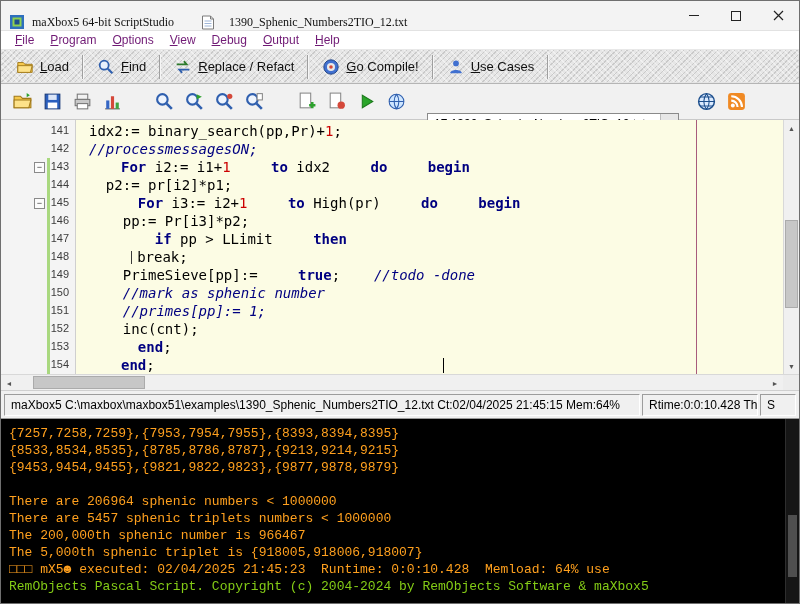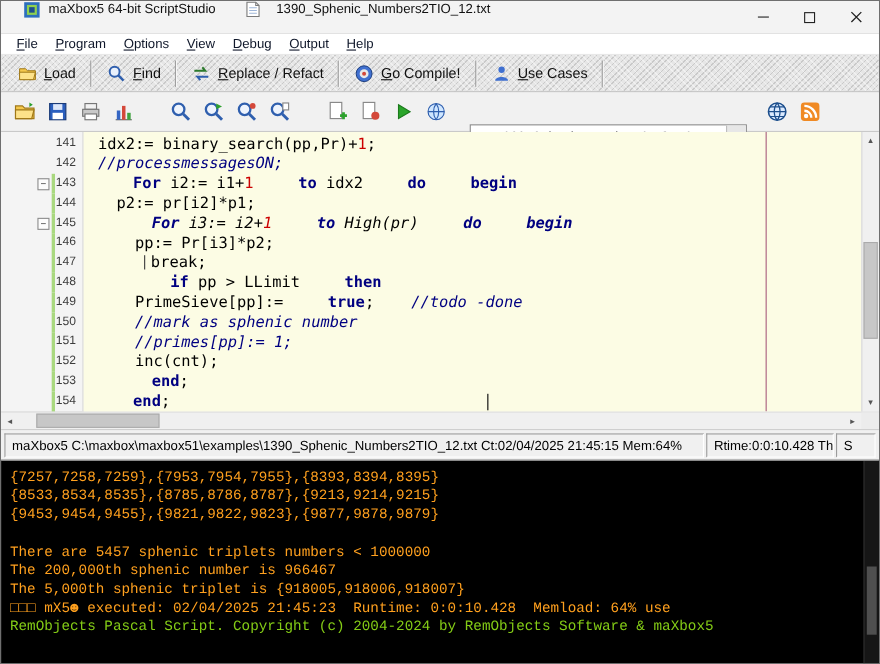--- a/index.html
+++ b/index.html
@@ -1,31 +1,31 @@
 <!DOCTYPE html>
 <html><head>
 <meta charset="utf-8">
 <style>
   * { box-sizing: border-box; margin: 0; padding: 0; }
   html,body { width:800px; height:604px; overflow:hidden; font-family:"Liberation Sans",sans-serif; }
   .window { width:800px; height:604px; display:flex; flex-direction:column; border:1px solid #6f6f6f; background:#fff; }
 
   
-  .titlebar { height:30px; background:#f3f3f3; display:flex; align-items:flex-start; padding-left:20px; border-bottom:1px solid #e2e2e2; flex:0 0 30px; }
+  .titlebar { height:30px; background:#f3f3f3; display:flex; align-items:flex-end; padding-left:8px; border-bottom:1px solid #e2e2e2; flex:0 0 30px;font-family:Liberation Serif, serif; }
   .titlebar .t-icon { width:16px; height:16px; margin-right:7px; flex:0 0 16px; }
   .title-app { font-size:12px; color:#111; margin-right:26px; white-space:nowrap; }
   .title-doc { font-size:12px; color:#111; margin-left:6px; white-space:nowrap; }
   .win-controls { margin-left:auto; display:flex; height:100%; }
   .win-btn { width:42px; height:100%; display:flex; align-items:center; justify-content:center; cursor:default; }
   .glyph-min { width:10px; border-top:1px solid #222; display:inline-block; }
   .glyph-max { width:10px; height:10px; border:1px solid #222; display:inline-block; }
 
   
   .menubar { height:19px; background:#fff; display:flex; align-items:center; padding-left:6px; border-bottom:1px solid #e8e8e8; flex:0 0 19px; }
-  .menu-item { font-size:12px; color:#0f172a; padding:1px 8px; }
+  .menu-item { font-size:12px; color:#701a75; padding:1px 8px; }
   .menu-item::first-letter { text-decoration:underline; }
 
   
   .toolbar-main { height:34px; flex:0 0 34px; display:flex; align-items:center; padding:0 6px;
     background:
       repeating-linear-gradient(45deg, rgba(255,255,255,.45) 0 1px, rgba(0,0,0,0) 1px 4px),
       repeating-linear-gradient(-45deg, #c9c9c9 0 1px, #e6e6e6 1px 4px);
     border-bottom:1px solid #b5b5b5; }
   .tb-btn { display:flex; align-items:center; gap:6px; padding:3px 9px; font-size:13px; color:#101010; white-space:nowrap; }
   .tb-btn .lbl::first-letter { text-decoration:underline; }
@@ -333,24 +333,24 @@
           <span class="gut-num">154</span>
           <span class="gut-mod"></span>
         </div>
       </div>
     <div class="code-area">
       <div class="margin-line"></div>
     <div class="code-line" style="padding-left: calc(0ch + 13px);"><span class="seg-p">idx2:= binary_search(pp,Pr)+</span><span class="seg-n">1</span><span class="seg-p">;</span></div>
         <div class="code-line" style="padding-left: calc(0ch + 13px);"><span class="seg-c">//processmessagesON;</span></div>
         <div class="code-line" style="padding-left: calc(0ch + 13px);"><span class="seg-k">For</span><span class="seg-p"> i2:= i1+</span><span class="seg-n">1</span><span class="seg-p"> </span><span class="seg-k">to</span><span class="seg-p"> idx2 </span><span class="seg-k">do</span><span class="seg-p"> </span><span class="seg-k">begin</span></div>
         <div class="code-line" style="padding-left: calc(2ch + 13px);"><span class="seg-p">p2:= pr[i2]*p1;</span></div>
-        <div class="code-line" style="padding-left: calc(2ch + 13px); font-style: italic;"><span class="seg-k">For</span><span class="seg-p"> i3:= i2+</span><span class="seg-n">1</span><span class="seg-p"> </span><span class="seg-k">to</span><span class="seg-p"> High(pr) </span><span class="seg-k">do</span><span class="seg-p"> </span><span class="seg-k">begin</span></div>
+        <div class="code-line" style="padding-left: calc(2ch + 13px);"><span class="seg-k">For</span><span class="seg-p"> i3:= i2+</span><span class="seg-n">1</span><span class="seg-p"> </span><span class="seg-k">to</span><span class="seg-p"> High(pr) </span><span class="seg-k">do</span><span class="seg-p"> </span><span class="seg-k">begin</span></div>
         <div class="code-line" style="padding-left: calc(4ch + 13px);"><span class="seg-p">pp:= Pr[i3]*p2;</span></div>
+        <div class="code-line" style="padding-left: calc(4ch + 13px);"><span class="seg-k">if</span><span class="seg-p"> pp &gt; LLimit </span><span class="seg-k">then</span></div>
         <div class="code-line" style="padding-left: calc(5ch + 13px);"><span class="indent-guide"></span><span class="seg-p">break;</span></div>
-        <div class="code-line" style="padding-left: calc(4ch + 13px);"><span class="seg-k">if</span><span class="seg-p"> pp &gt; LLimit </span><span class="seg-k">then</span></div>
         <div class="code-line" style="padding-left: calc(4ch + 13px);"><span class="seg-p">PrimeSieve[pp]:= </span><span class="seg-k">true</span><span class="seg-p">;    </span><span class="seg-c">//todo -done</span></div>
         <div class="code-line" style="padding-left: calc(4ch + 13px);"><span class="seg-c">//mark as sphenic number</span></div>
         <div class="code-line" style="padding-left: calc(4ch + 13px);"><span class="seg-c">//primes[pp]:= 1;</span></div>
         <div class="code-line" style="padding-left: calc(4ch + 13px);"><span class="seg-p">inc(cnt);</span></div>
         <div class="code-line" style="padding-left: calc(2ch + 13px);"><span class="seg-k">end</span><span class="seg-p">;</span></div>
         <div class="code-line" style="padding-left: calc(0ch + 13px);"><span class="seg-k">end</span><span class="seg-p">;</span><span class="caret" style="left: calc(42ch + 13px);"></span></div>
       </div>
     <div class="vscroll">
       <div class="vs-arrow">▲</div>
       <div class="vs-thumb"></div>
@@ -371,20 +371,21 @@
     <div class="sb-panel sb-left">maXbox5 C:\maxbox\maxbox51\examples\1390_Sphenic_Numbers2TIO_12.txt Ct:02/04/2025 21:45:15 Mem:64%</div>
     <div class="sb-panel sb-mid">Rtime:0:0:10.428 Thr:30</div>
     <div class="sb-panel sb-right">S</div>
   </div>
 
   <div class="console">
     <div class="con-line con-orange">{7257,7258,7259},{7953,7954,7955},{8393,8394,8395}</div>
       <div class="con-line con-orange">{8533,8534,8535},{8785,8786,8787},{9213,9214,9215}</div>
       <div class="con-line con-orange">{9453,9454,9455},{9821,9822,9823},{9877,9878,9879}</div>
       <div class="con-line con-orange">&nbsp;</div>
+      <div class="con-line con-orange">There are 206964 sphenic numbers &lt; 1000000</div>
       <div class="con-line con-orange">There are 5457 sphenic triplets numbers &lt; 1000000</div>
       <div class="con-line con-orange">The 200,000th sphenic number is 966467</div>
       <div class="con-line con-orange">The 5,000th sphenic triplet is {918005,918006,918007}</div>
       <div class="con-line con-orange">□□□ mX5☻ executed: 02/04/2025 21:45:23  Runtime: 0:0:10.428  Memload: 64% use</div>
       <div class="con-line con-green">RemObjects Pascal Script. Copyright (c) 2004-2024 by RemObjects Software &amp; maXbox5</div>
       <div class="con-scroll">
         <div class="con-thumb"></div>
       </div>
   </div>
 

